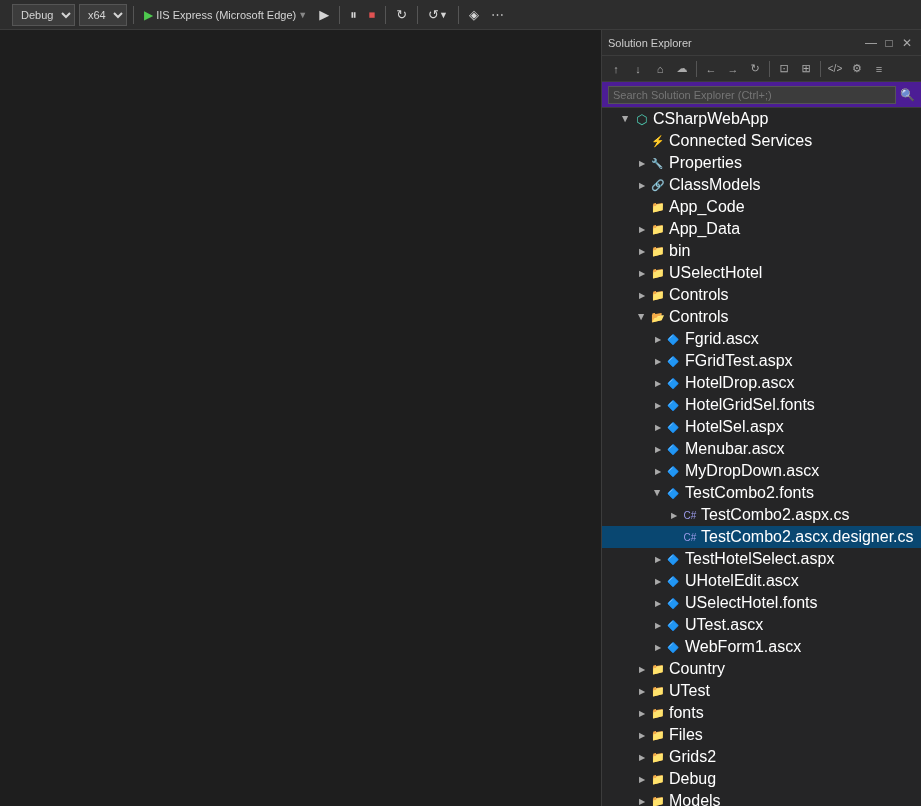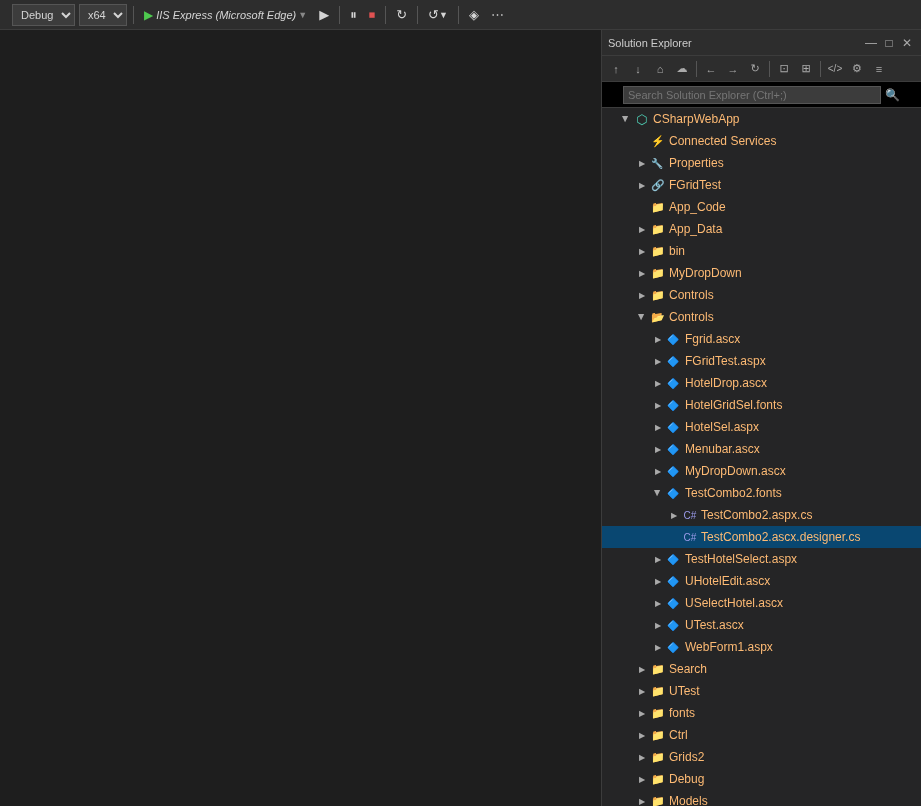--- a/index.html
+++ b/index.html
@@ -140,26 +140,26 @@
     }
     .panel-tb-sep {
       width: 1px;
       height: 16px;
       background: #555;
       margin: 0 2px;
     }
 
     
     .search-box-container {
-      background: #000000;
+      background: #4c1d95;
       border-bottom: 1px solid #3c3c3c;
       height: 26px;
       display: flex;
       align-items: center;
-      padding: 0 21px;
+      padding: 0 6px;
     }
     .search-box {
       flex: 1;
       background: #3c3c3c;
       border: 1px solid #555;
       color: #aaa;
       font-size: 11px;
       height: 18px;
       padding: 0 4px;
       outline: none;
@@ -215,22 +215,22 @@
       width: 16px;
       height: 16px;
       flex-shrink: 0;
       display: inline-flex;
       align-items: center;
       justify-content: center;
       font-size: 11px;
       margin-right: 3px;
     }
     .tree-label {
-      font-size: 12px;
-      color: #fdba74;
+      font-size: 16px;
+      color: #ffffff;
     }
 
     
     .icon-project { color: #4ec9b0; font-size: 13px; }
     .icon-folder { color: #dcb67a; }
     .icon-cs { color: #9b9bea; font-size: 11px; }
     .icon-aspx { color: #4ec9b0; font-size: 10px; }
     .icon-refs { color: #c9a84c; }
     .icon-connected { color: #569cd6; }
     .icon-props { color: #9b9bea; font-size: 10px; }
@@ -241,21 +241,21 @@
 <div class="toolbar">
   <select class="toolbar-select">
     <option>Debug</option>
   </select>
   <select class="toolbar-select">
     <option>x64</option>
   </select>
   <div class="toolbar-sep"></div>
   <button class="play-btn">
     <span style="font-size:12px;">▶</span>
-    <span style="font-size:11px; margin-left:3px; color:#d4d4d4;font-style:italic;">IIS Express (Microsoft Edge)</span>
+    <span style="font-size:11px; margin-left:3px; color:#d4d4d4;">IIS Express (Microsoft Edge)</span>
     <span style="font-size:9px; margin-left:2px; color:#888;">▼</span>
   </button>
   <button class="toolbar-btn">
     <span>▶</span>
   </button>
   <div class="toolbar-sep"></div>
   <button class="toolbar-btn">
     <span>⏸</span>
   </button>
   <button class="toolbar-btn">
@@ -340,21 +340,21 @@
         <span class="tree-arrow">▶</span>
         <span class="tree-icon icon-props">🔧</span>
         <span class="tree-label">Properties</span>
       </div>
 
       <div class="tree-item">
         <div class="tree-indent"></div>
         <div class="tree-indent"></div>
         <span class="tree-arrow">▶</span>
         <span class="tree-icon icon-refs">🔗</span>
-        <span class="tree-label">FGridTest</span>
+        <span class="tree-label">ClassModels</span>
       </div>
 
       <div class="tree-item">
         <div class="tree-indent"></div>
         <div class="tree-indent"></div>
         <span class="tree-arrow" style="opacity:0;">▶</span>
         <span class="tree-icon icon-folder">📁</span>
         <span class="tree-label">App_Code</span>
       </div>
 
@@ -372,21 +372,21 @@
         <span class="tree-arrow">▶</span>
         <span class="tree-icon icon-folder">📁</span>
         <span class="tree-label">bin</span>
       </div>
 
       <div class="tree-item">
         <div class="tree-indent"></div>
         <div class="tree-indent"></div>
         <span class="tree-arrow">▶</span>
         <span class="tree-icon icon-folder">📁</span>
-        <span class="tree-label">MyDropDown</span>
+        <span class="tree-label">USelectHotel</span>
       </div>
 
       <div class="tree-item">
         <div class="tree-indent"></div>
         <div class="tree-indent"></div>
         <span class="tree-arrow">▶</span>
         <span class="tree-icon icon-folder">📁</span>
         <span class="tree-label">Controls</span>
       </div>
 
@@ -507,47 +507,47 @@
         <span class="tree-icon icon-aspx">🔷</span>
         <span class="tree-label">UHotelEdit.ascx</span>
       </div>
 
       <div class="tree-item">
         <div class="tree-indent"></div>
         <div class="tree-indent"></div>
         <div class="tree-indent"></div>
         <span class="tree-arrow">▶</span>
         <span class="tree-icon icon-aspx">🔷</span>
-        <span class="tree-label">USelectHotel.ascx</span>
+        <span class="tree-label">USelectHotel.fonts</span>
       </div>
 
       <div class="tree-item">
         <div class="tree-indent"></div>
         <div class="tree-indent"></div>
         <div class="tree-indent"></div>
         <span class="tree-arrow">▶</span>
         <span class="tree-icon icon-aspx">🔷</span>
         <span class="tree-label">UTest.ascx</span>
       </div>
 
       <div class="tree-item">
         <div class="tree-indent"></div>
         <div class="tree-indent"></div>
         <div class="tree-indent"></div>
         <span class="tree-arrow">▶</span>
         <span class="tree-icon icon-aspx">🔷</span>
-        <span class="tree-label">WebForm1.aspx</span>
-      </div>
-
-      <div class="tree-item">
-        <div class="tree-indent"></div>
-        <div class="tree-indent"></div>
-        <span class="tree-arrow">▶</span>
-        <span class="tree-icon icon-folder">📁</span>
-        <span class="tree-label">Search</span>
+        <span class="tree-label">WebForm1.ascx</span>
+      </div>
+
+      <div class="tree-item">
+        <div class="tree-indent"></div>
+        <div class="tree-indent"></div>
+        <span class="tree-arrow">▶</span>
+        <span class="tree-icon icon-folder">📁</span>
+        <span class="tree-label">Country</span>
       </div>
 
       <div class="tree-item">
         <div class="tree-indent"></div>
         <div class="tree-indent"></div>
         <span class="tree-arrow">▶</span>
         <span class="tree-icon icon-folder">📁</span>
         <span class="tree-label">UTest</span>
       </div>
 
@@ -557,21 +557,21 @@
         <span class="tree-arrow">▶</span>
         <span class="tree-icon icon-folder">📁</span>
         <span class="tree-label">fonts</span>
       </div>
 
       <div class="tree-item">
         <div class="tree-indent"></div>
         <div class="tree-indent"></div>
         <span class="tree-arrow">▶</span>
         <span class="tree-icon icon-folder">📁</span>
-        <span class="tree-label">Ctrl</span>
+        <span class="tree-label">Files</span>
       </div>
 
       <div class="tree-item">
         <div class="tree-indent"></div>
         <div class="tree-indent"></div>
         <span class="tree-arrow">▶</span>
         <span class="tree-icon icon-folder">📁</span>
         <span class="tree-label">Grids2</span>
       </div>
 

